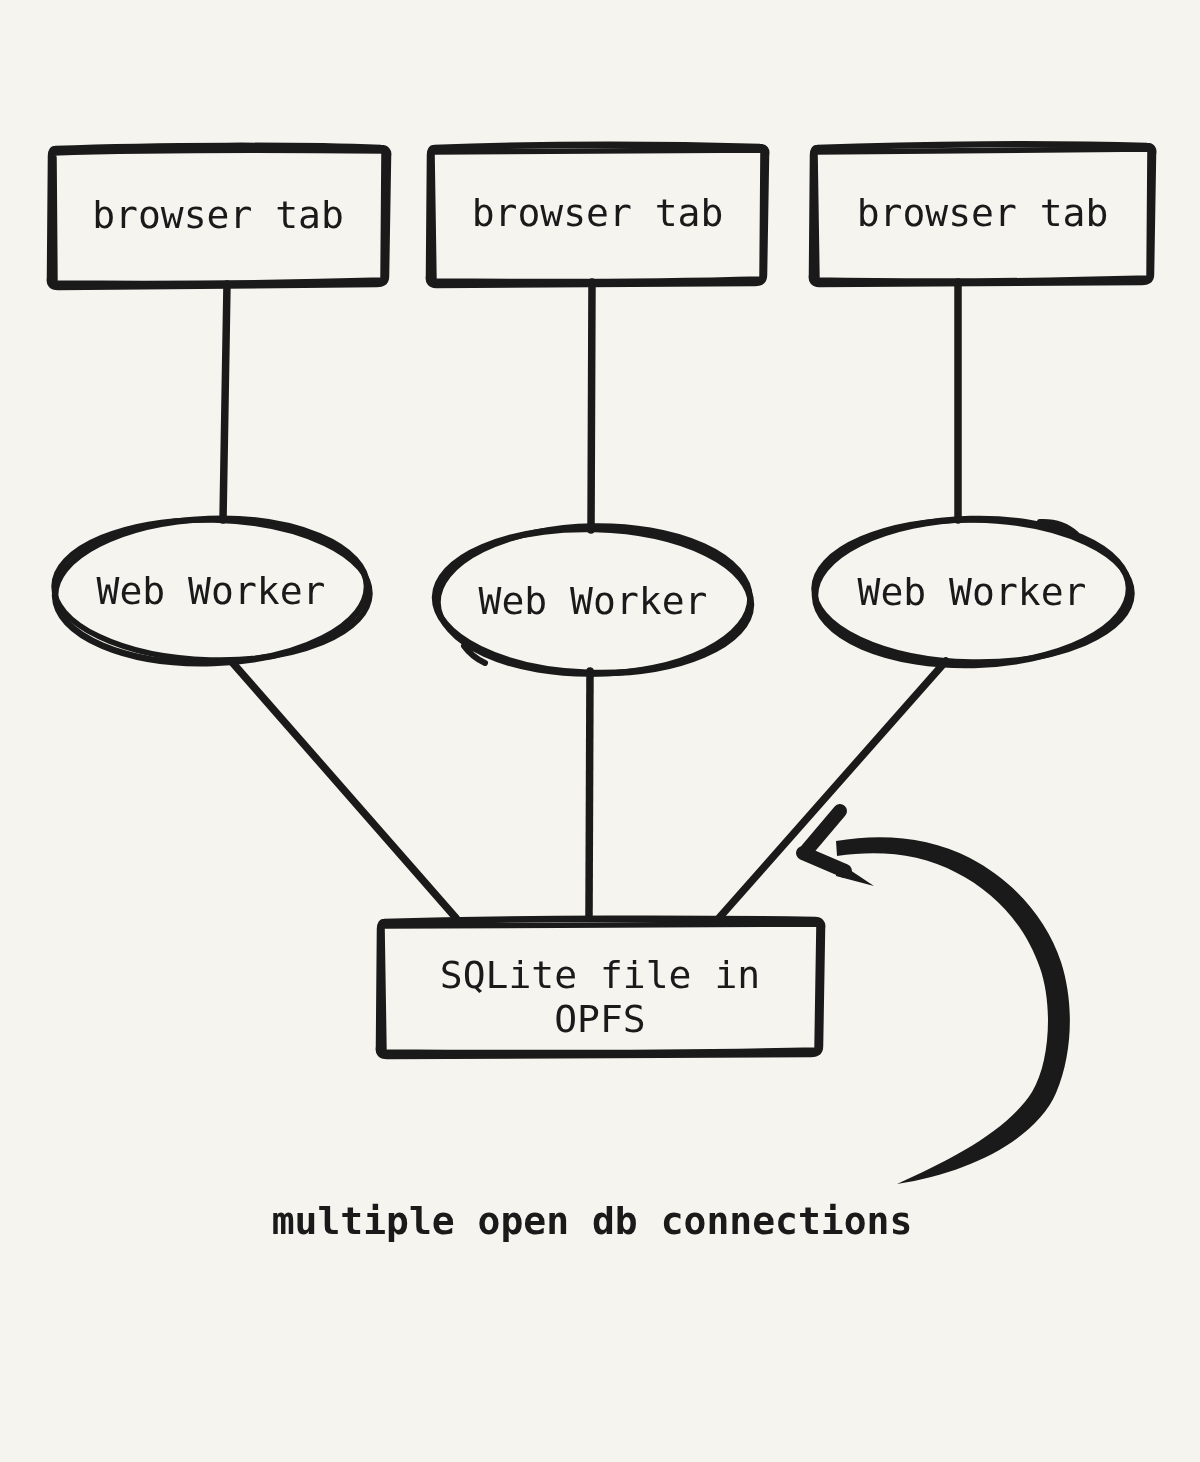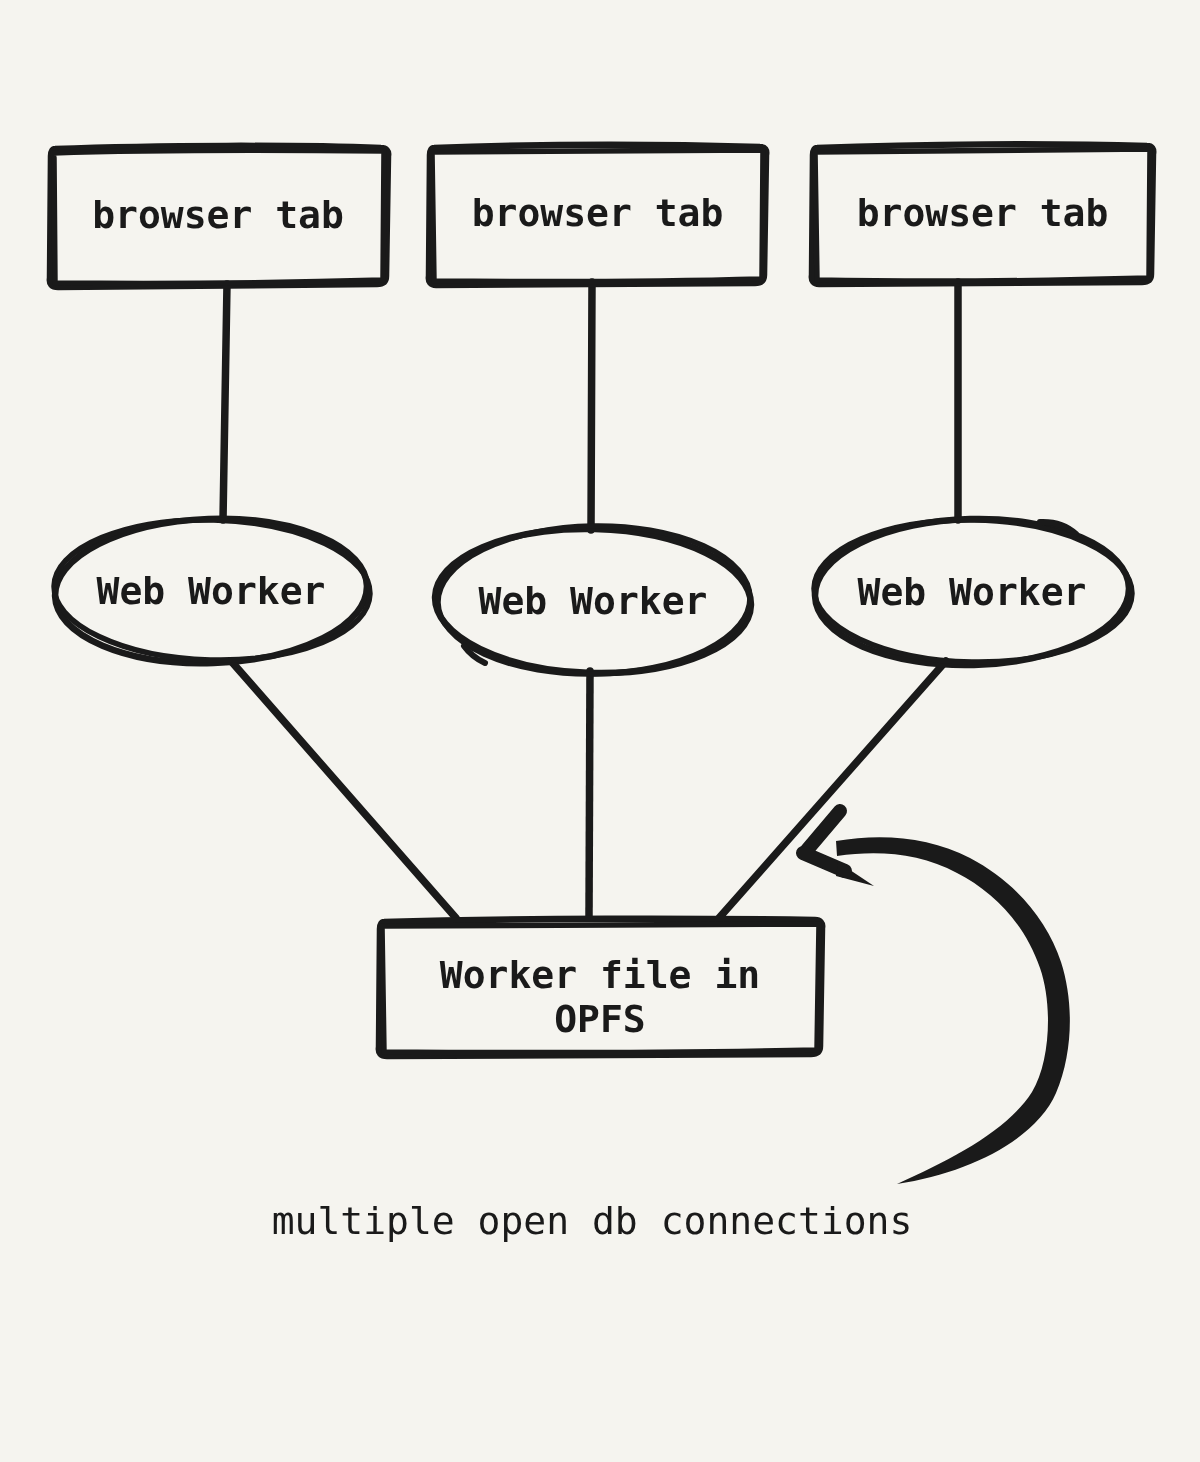--- a/index.html
+++ b/index.html
@@ -36,39 +36,39 @@
   .wire   { stroke-width: 7.5px; }
   .accent { stroke-width: 6px; }
   .barb   { stroke-width: 14px; }
   .lbl {
     position: absolute;
     display: flex;
     align-items: center;
     justify-content: center;
     text-align: center;
     font-size: 38px;
-    font-weight: 700;
+    font-weight: 400;
     color: var(--ink);
     letter-spacing: 0;
     white-space: nowrap;
   }
   .lbl-sqlite {
     flex-direction: column;
     line-height: 44px;
     padding-top: 22px;
     box-sizing: border-box;
   }
   .caption {
     position: absolute;
     left: 0;
     top: 1192px;
     width: 1184px;
     color: var(--ink);
     font-size: 38px;
-    font-weight: 400;
+    font-weight: 700;
   }
   .caption-line {
     height: 58px;
     line-height: 58px;
     display: flex;
     align-items: center;
     justify-content: center;
     white-space: nowrap;
   }
   .emoji { margin-left: 14px; display: inline-block; }
@@ -128,21 +128,21 @@
 
   <div class="lbl" style="left:48px; top:144px; width:340px; height:141px;">browser tab</div>
   <div class="lbl" style="left:429px; top:143px; width:337px; height:140px;">browser tab</div>
   <div class="lbl" style="left:812px; top:143px; width:341px; height:140px;">browser tab</div>
 
   <div class="lbl" style="left:54px; top:518px; width:314px; height:146px;">Web Worker</div>
   <div class="lbl" style="left:433px; top:528px; width:320px; height:146px;">Web Worker</div>
   <div class="lbl" style="left:813px; top:518px; width:318px; height:148px;">Web Worker</div>
 
   <div class="lbl lbl-sqlite" style="left:378px; top:917px; width:444px; height:138px;">
-    <span>Worker file in</span>
+    <span>SQLite file in</span>
     <span>OPFS</span>
   </div>
 
   <div class="caption">
     <div class="caption-line">multiple open db connections</div>
   </div>
 
 </div>
 
 </body></html>

